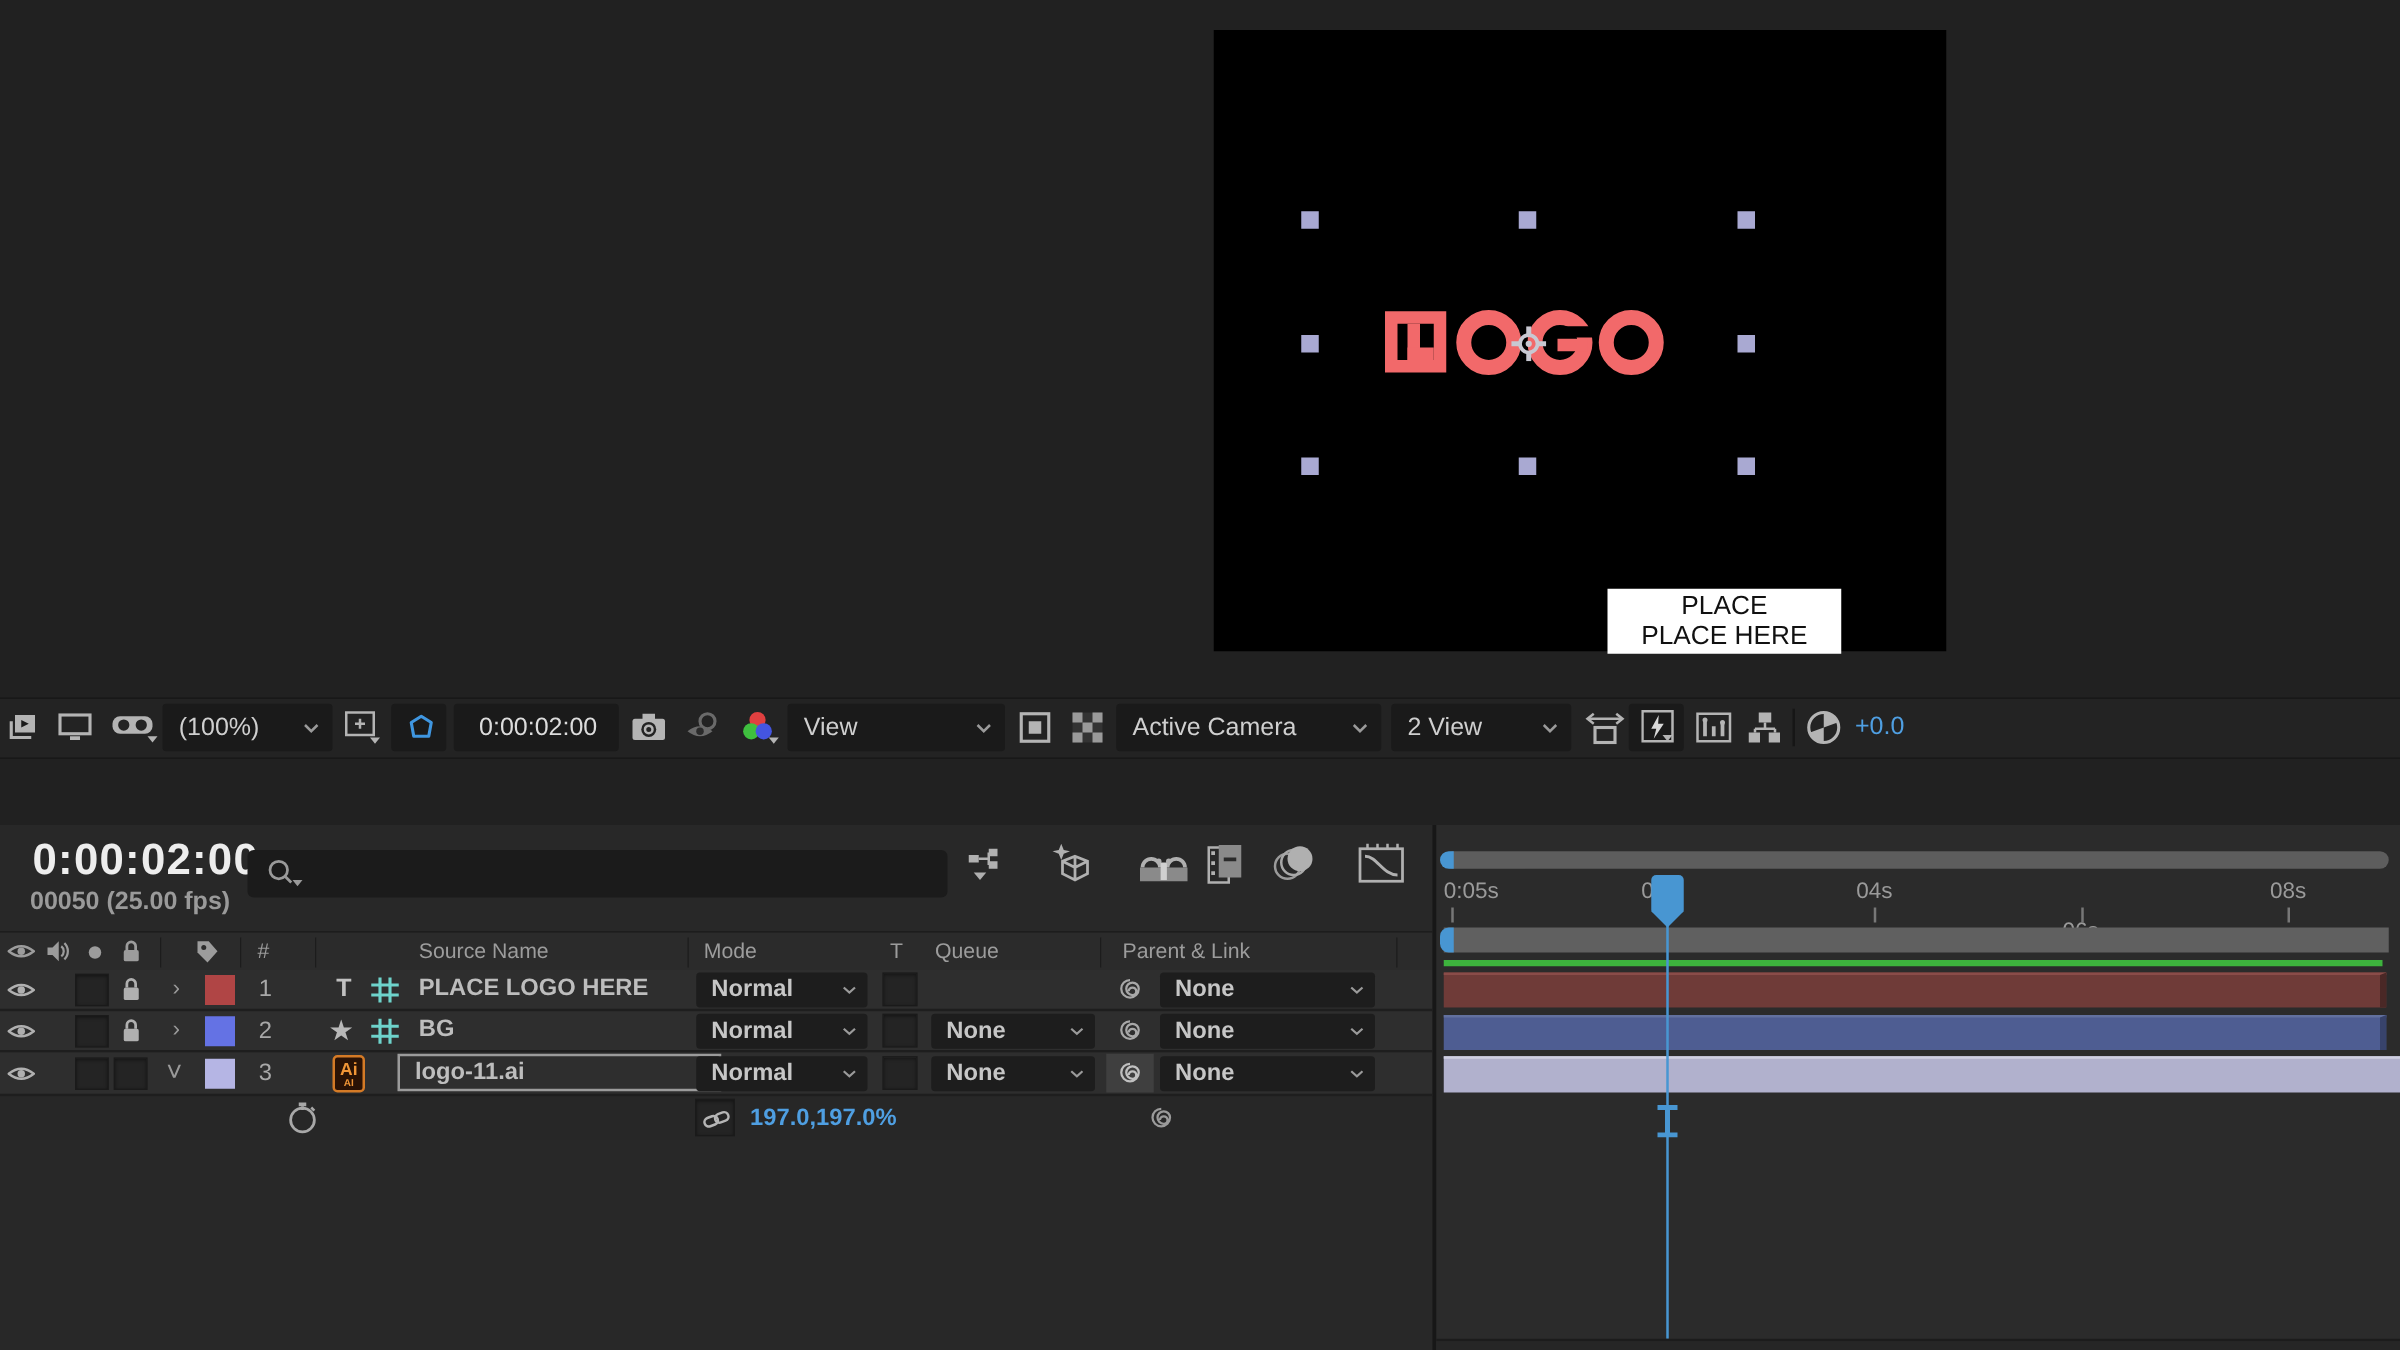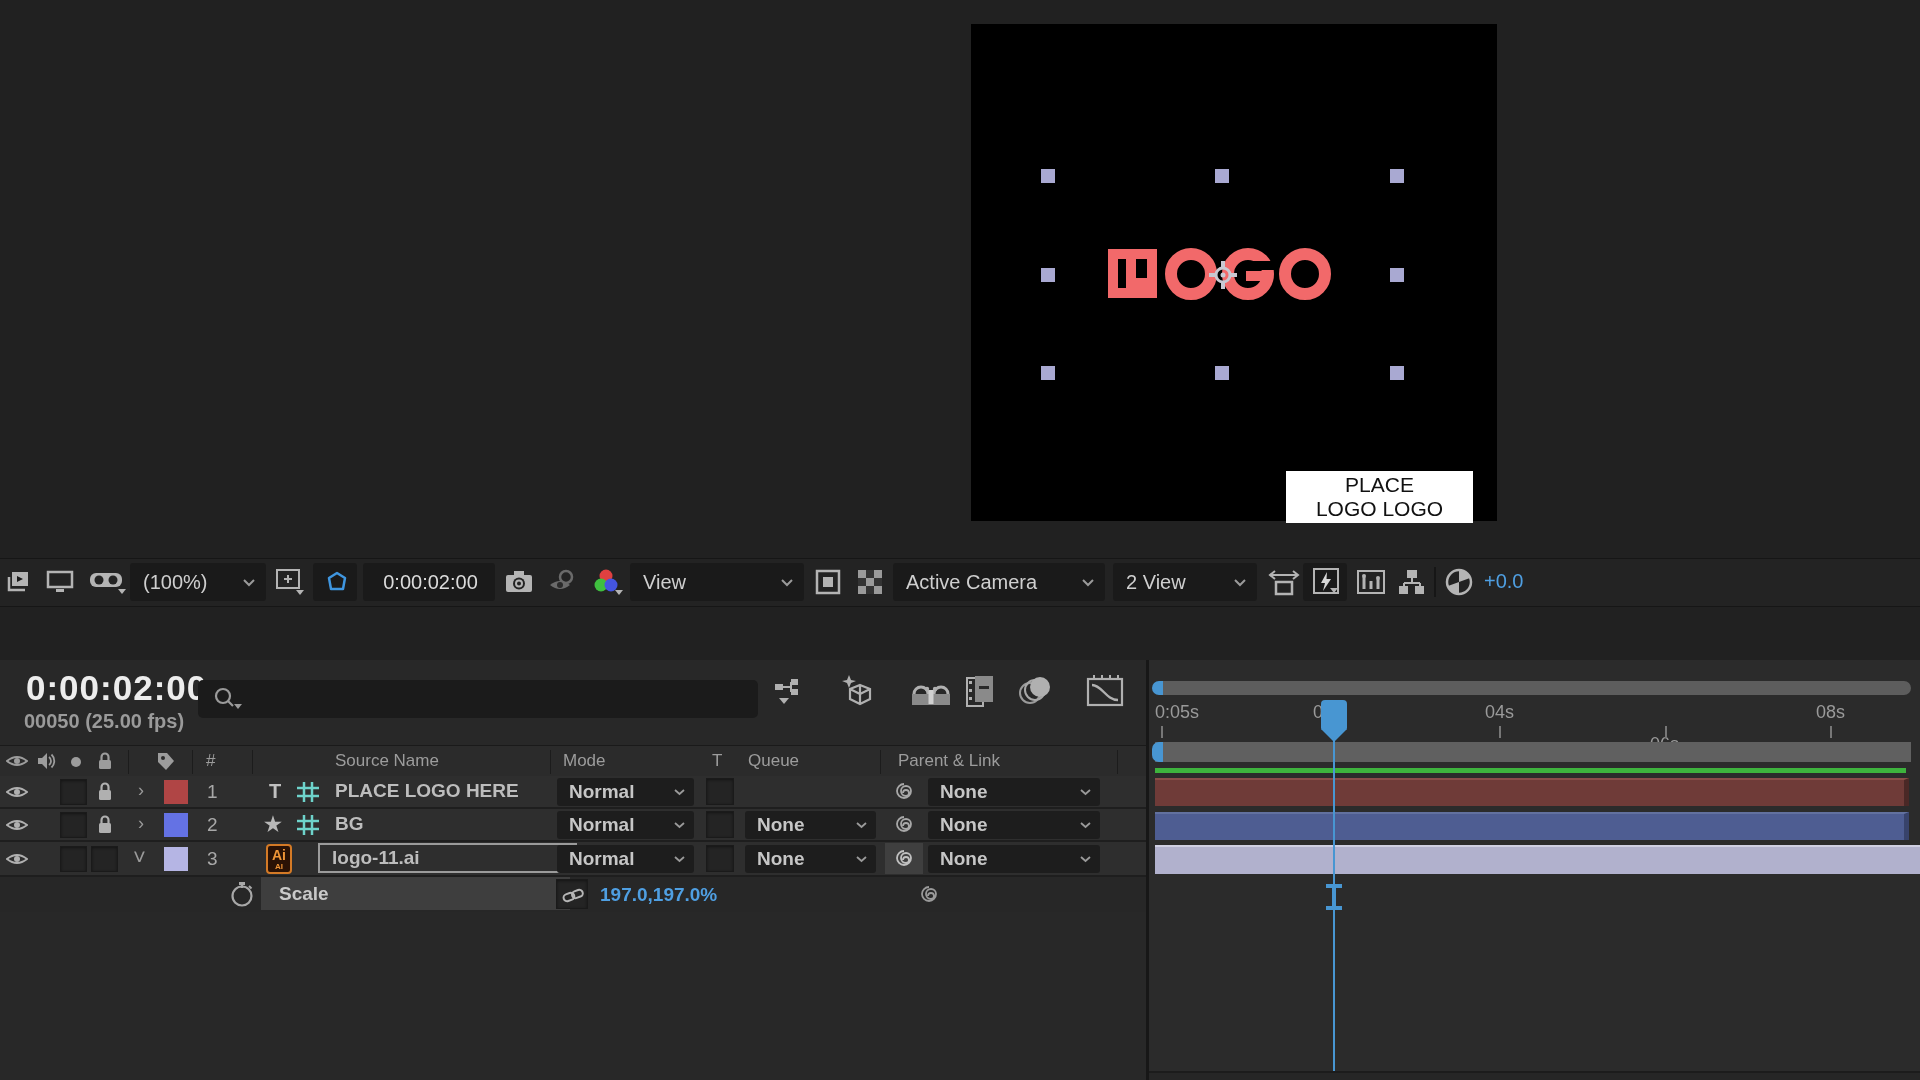--- a/index.html
+++ b/index.html
@@ -63,21 +63,21 @@
   .playline{width:2px;background:#4896d2;}
   .grabber{background:#4896d2;border-radius:4px 4px 2px 2px;}
   .grabber-point{width:0;height:0;border-left:13px solid transparent;border-right:13px solid transparent;border-top:13px solid #4896d2;}
   .noise{background-image:repeating-linear-gradient(90deg, rgba(255,255,255,.10) 0 2px, rgba(0,0,0,.06) 2px 4px, rgba(255,255,255,.04) 4px 7px);}
 </style>
 </head>
 <body>
 
 <div id="root">
 
-  <div class="abs comp" style="left:971px;top:24px;width:526px;height:497px;">
+  <div class="abs comp" style="left:971px;top:24px;width:586px;height:497px;">
 
     <div class="abs handle" style="left:70px;top:145px;"></div>
     <div class="abs handle" style="left:244px;top:145px;"></div>
     <div class="abs handle" style="left:419px;top:145px;"></div>
     <div class="abs handle" style="left:70px;top:244px;"></div>
     <div class="abs handle" style="left:419px;top:244px;"></div>
     <div class="abs handle" style="left:70px;top:342px;"></div>
     <div class="abs handle" style="left:244px;top:342px;"></div>
     <div class="abs handle" style="left:419px;top:342px;"></div>
 
@@ -101,21 +101,21 @@
         <line x1="14" y1="0" x2="14" y2="8" stroke="#c8c8d2" stroke-width="4"></line>
         <line x1="14" y1="20" x2="14" y2="28" stroke="#c8c8d2" stroke-width="4"></line>
         <line x1="0" y1="14" x2="8" y2="14" stroke="#c8c8d2" stroke-width="4"></line>
         <line x1="20" y1="14" x2="28" y2="14" stroke="#c8c8d2" stroke-width="4"></line>
         <circle cx="14" cy="14" r="2.5" fill="#c8c8d2"></circle>
       </svg>
     </div>
 
     <div class="abs place-label" style="left:315px;top:447px;width:187px;height:50px;">
       <div>PLACE</div>
-      <div>LOGO LOGO</div>
+      <div>PLACE HERE</div>
     </div>
   </div>
 
   <div class="abs toolbar" style="left:0;top:558px;width:1920px;height:47px;">
     <div class="abs icbtn ic" style="left:2px;top:4px;width:34px;">
       <svg width="26" height="24" viewBox="0 0 26 24">
           <rect x="6" y="2" width="16" height="14" fill="#b4b4b4"></rect>
           <polygon points="11,6 17,9 11,12" fill="#1a1a1a"></polygon>
           <path d="M3 7 v13 h16" fill="none" stroke="#b4b4b4" stroke-width="2.5"></path>
         </svg>
@@ -549,23 +549,20 @@
 
   <div class="abs proprow" style="left:0;top:877px;width:1146px;height:35px;">
     <div class="abs ic" style="left:228px;top:3px;">
       <svg width="28" height="28" viewBox="0 0 28 28">
           <circle cx="14" cy="16" r="9.5" fill="none" stroke="#a8a8a8" stroke-width="2.2"></circle>
           <rect x="11" y="2" width="6" height="3" fill="#a8a8a8"></rect>
           <line x1="14" y1="5" x2="14" y2="8" stroke="#a8a8a8" stroke-width="2.2"></line>
           <line x1="21" y1="6" x2="23.5" y2="8.5" stroke="#a8a8a8" stroke-width="2"></line>
         </svg>
     </div>
-    <div class="abs propcell" style="left:261px;top:0;width:291px;height:33px;">
-      <span>Scale</span>
-    </div>
     <div class="abs sunken" style="left:556px;top:2px;width:32px;height:30px;">
       <span class="ic abs" style="left:4px;top:6px;">
           <svg width="24" height="18" viewBox="0 0 24 18">
             <g transform="rotate(-20 12 9)">
               <rect x="2" y="6" width="11" height="7" rx="3.5" fill="none" stroke="#b5b5b5" stroke-width="2"></rect>
               <rect x="11" y="6" width="11" height="7" rx="3.5" fill="none" stroke="#b5b5b5" stroke-width="2"></rect>
             </g>
           </svg>
         </span>
     </div>

